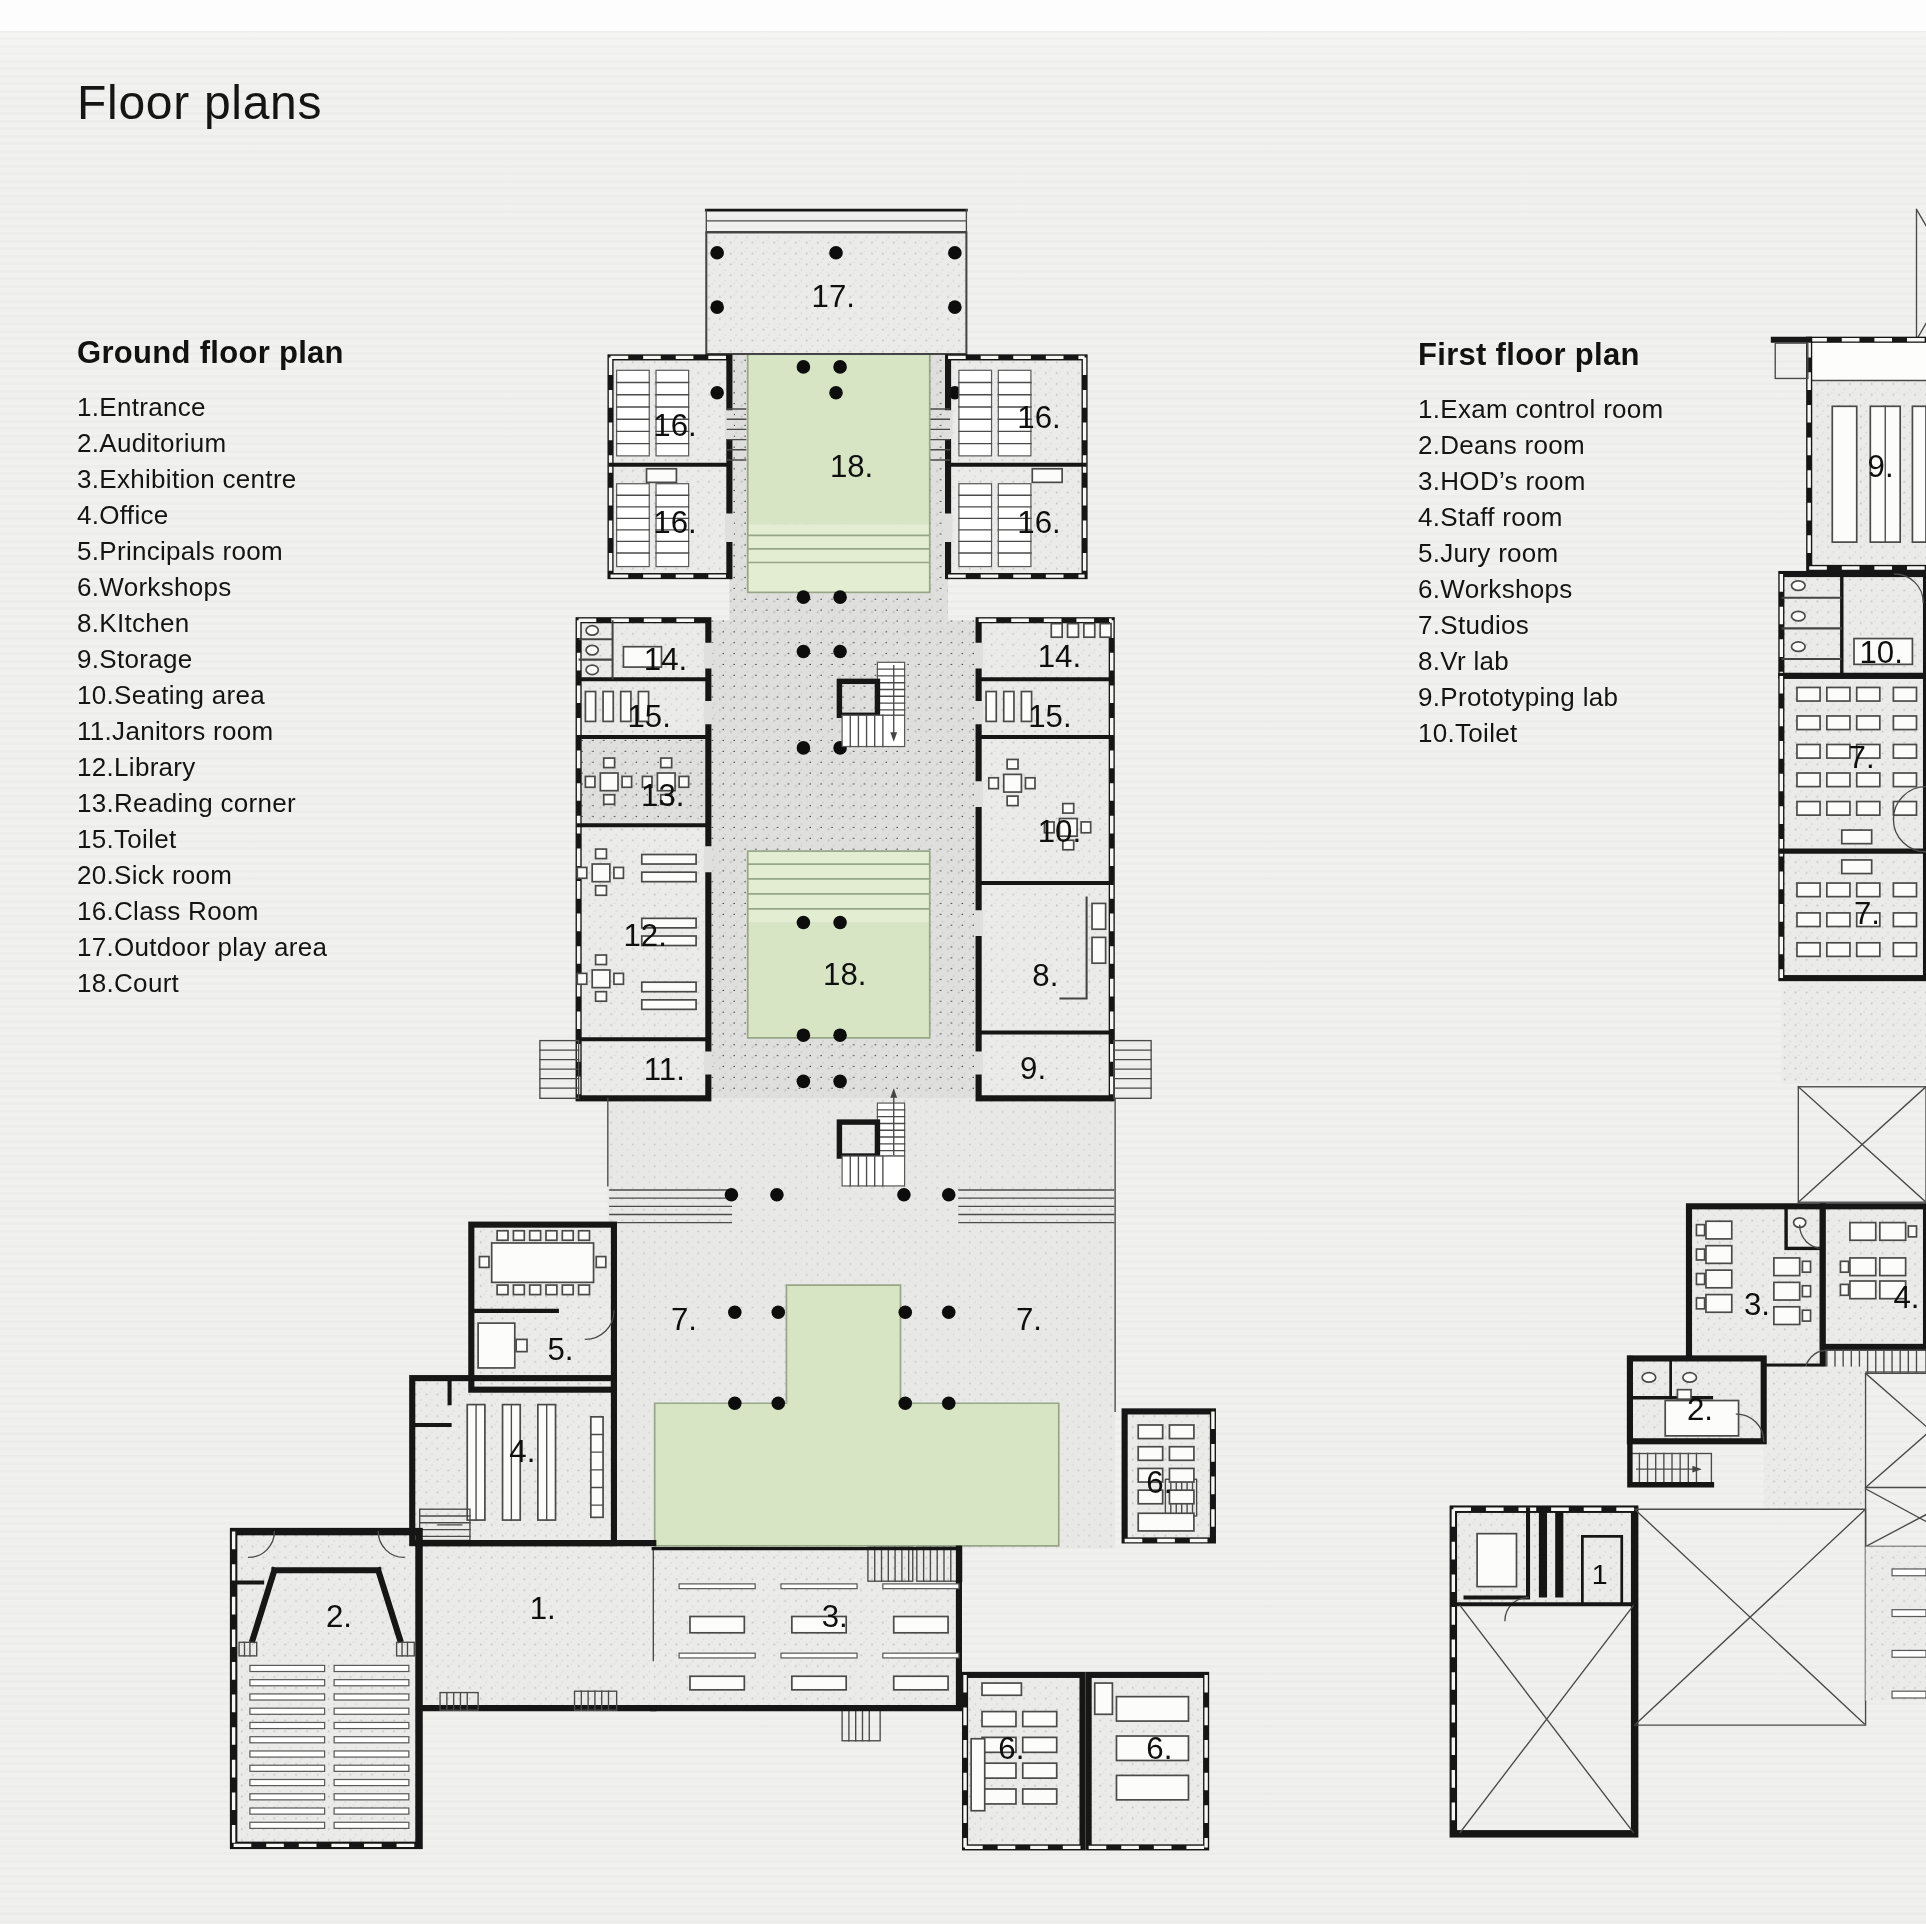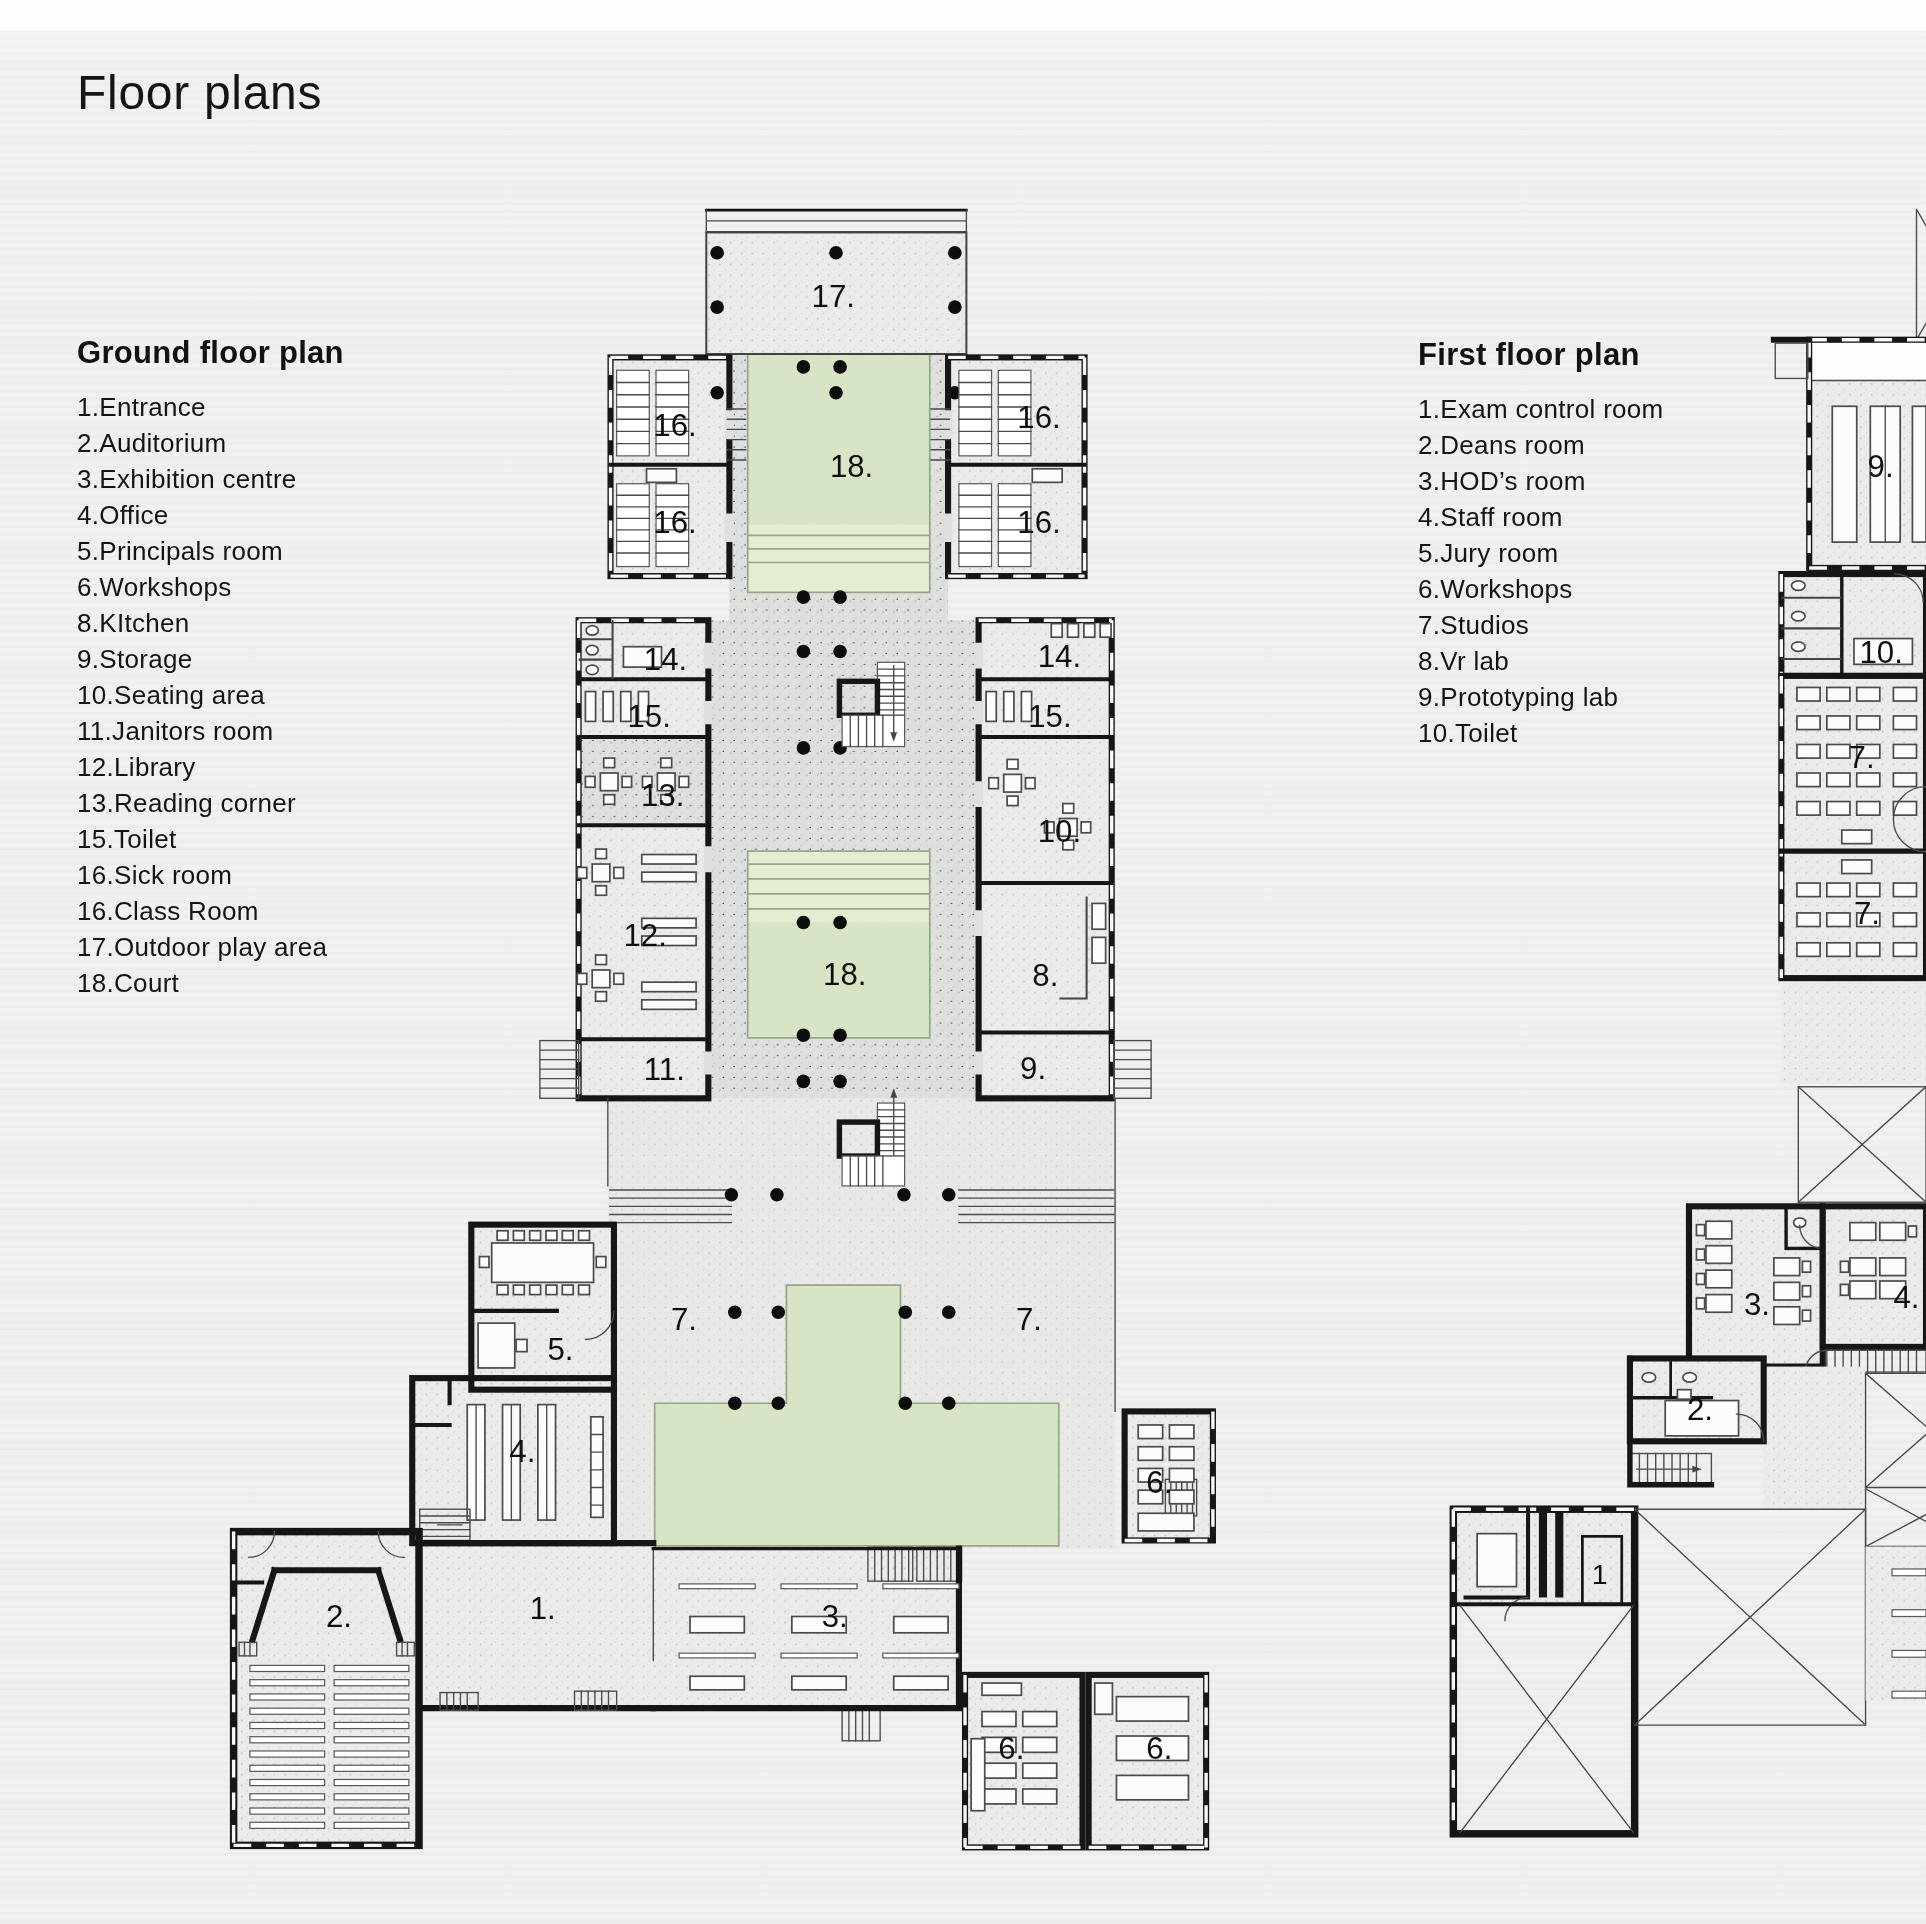--- a/index.html
+++ b/index.html
@@ -6,21 +6,21 @@
   body{
     width:1926px;height:1925px;position:relative;overflow:hidden;
     background:
       repeating-linear-gradient(180deg, rgba(0,0,0,0.015) 0 2.7px, rgba(255,255,255,0) 2.7px 7.5px),
       linear-gradient(180deg,#f7f7f6 0,#f1f1f0 82px,#f0f0ef 100%);
     font-family:"Liberation Sans", sans-serif;
     color:#101010;
   }
   .top-strip{position:absolute;left:0;top:0;width:1926px;height:31px;background:#fdfdfd;border-bottom:0.7px solid #ececea;}
   .page-title{
-    position:absolute;left:77px;top:65px;
+    position:absolute;left:77px;top:75px;
     font-size:48px;letter-spacing:0.7px;color:#151515;font-weight:400;
   }
   .legend{position:absolute;}
   .legend.gf{left:77px;top:335px;width:319px;}
   .legend.ff{left:1418px;top:337px;width:340px;}
   .legend h2{
     margin:0 0 17.7px 0;font-size:31px;font-weight:bold;letter-spacing:0.3px;color:#121212;
   }
   .legend .items{font-size:26px;line-height:36px;letter-spacing:0.3px;color:#141414;}
   .legend .items div{white-space:normal;}
@@ -53,21 +53,21 @@
       <div>4.Office</div>
       <div>5.Principals room</div>
       <div>6.Workshops</div>
       <div>8.KItchen</div>
       <div>9.Storage</div>
       <div>10.Seating area</div>
       <div>11.Janitors room</div>
       <div>12.Library</div>
       <div>13.Reading corner</div>
       <div>15.Toilet</div>
-      <div>16.Sick room</div>
+      <div>20.Sick room</div>
       <div>16.Class Room</div>
       <div>17.Outdoor play  area</div>
       <div>18.Court</div>
     </div>
 </div>
 
 <div class="legend ff">
   <h2>First floor plan</h2>
   <div class="items">
       <div>1.Exam control room</div>

